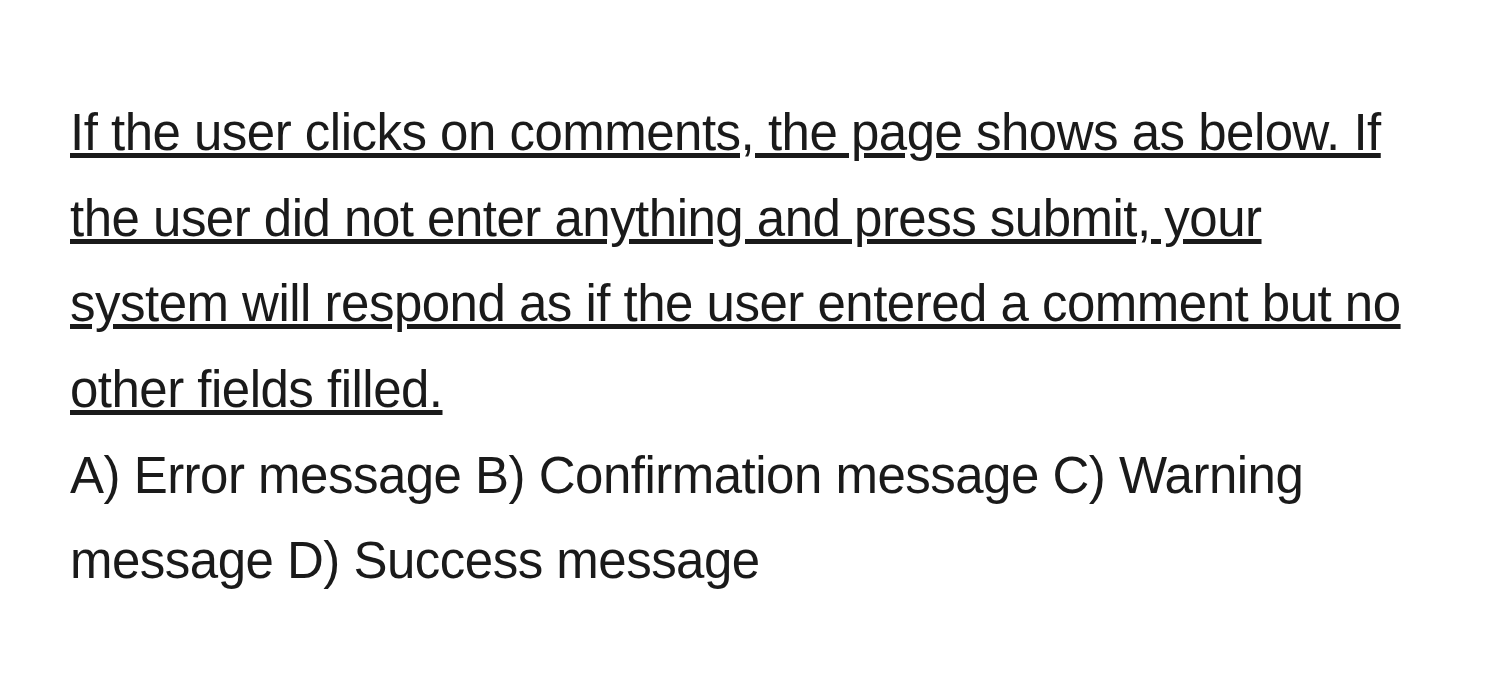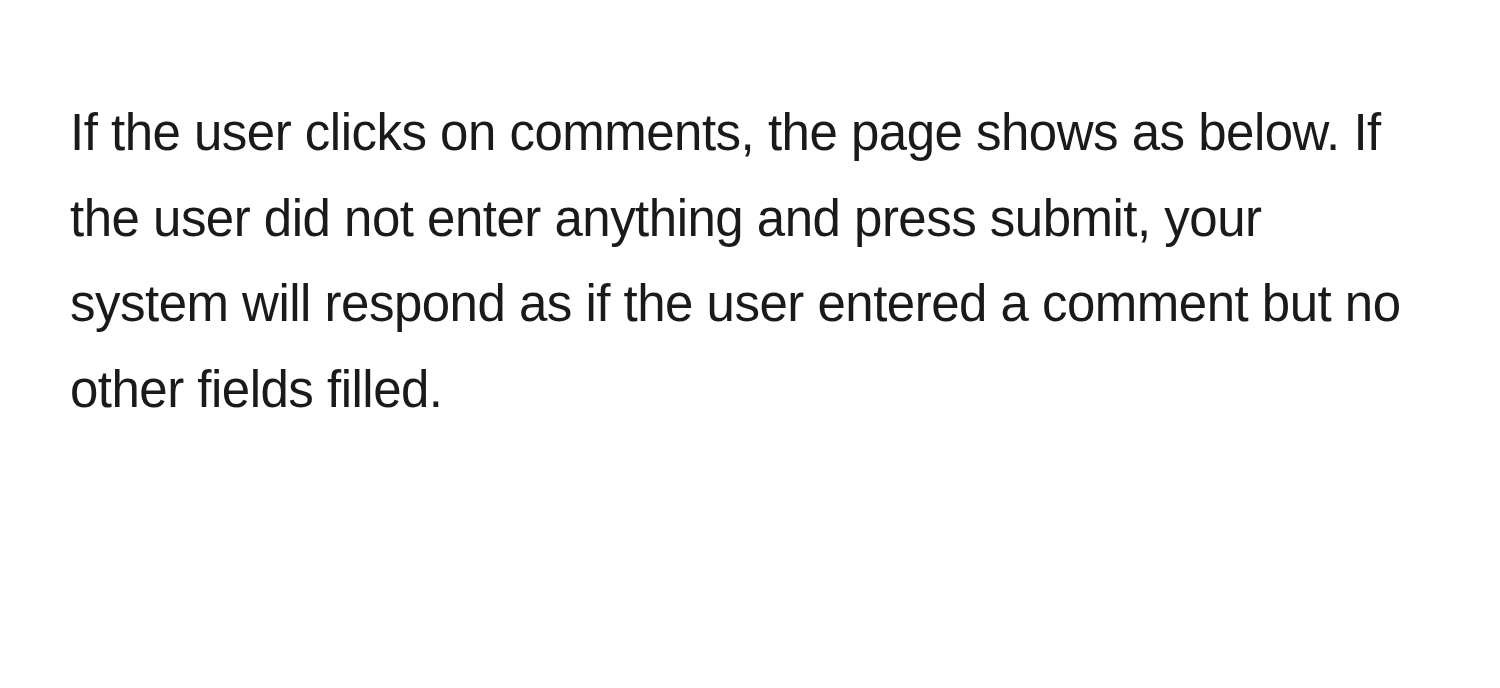--- a/index.html
+++ b/index.html
@@ -16,23 +16,25 @@
       color: #1a1a1a;
     }
     .question-block {
       font-size: 51px;
       line-height: 1.68;
       letter-spacing: -0.01em;
       font-weight: 400;
     }
     .stem {
       display: block;
+      text-decoration: underline;
     }
     .options {
       display: block;
     }
   </style>
 </head>
 <body>
 
 <div class="question-block">
   <span class="stem">If the user clicks on comments, the page shows as below. If the user did not enter anything and press submit, your system will respond as if the user entered a comment but no other fields filled.</span>
+  <span class="options">A) Error message B) Confirmation message C) Warning message D) Success message</span>
 </div>
 
 </body></html>

